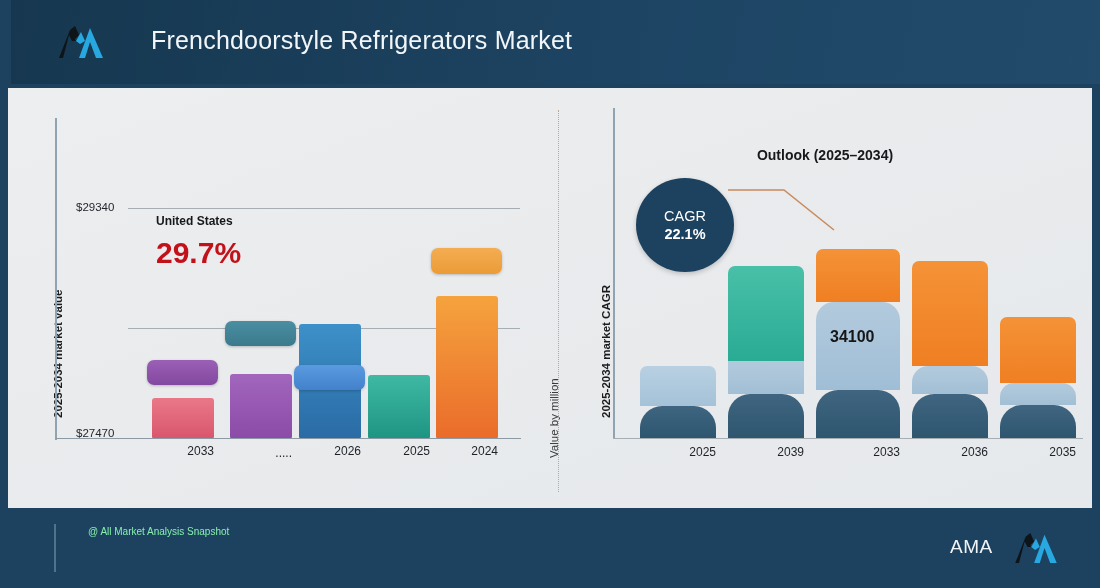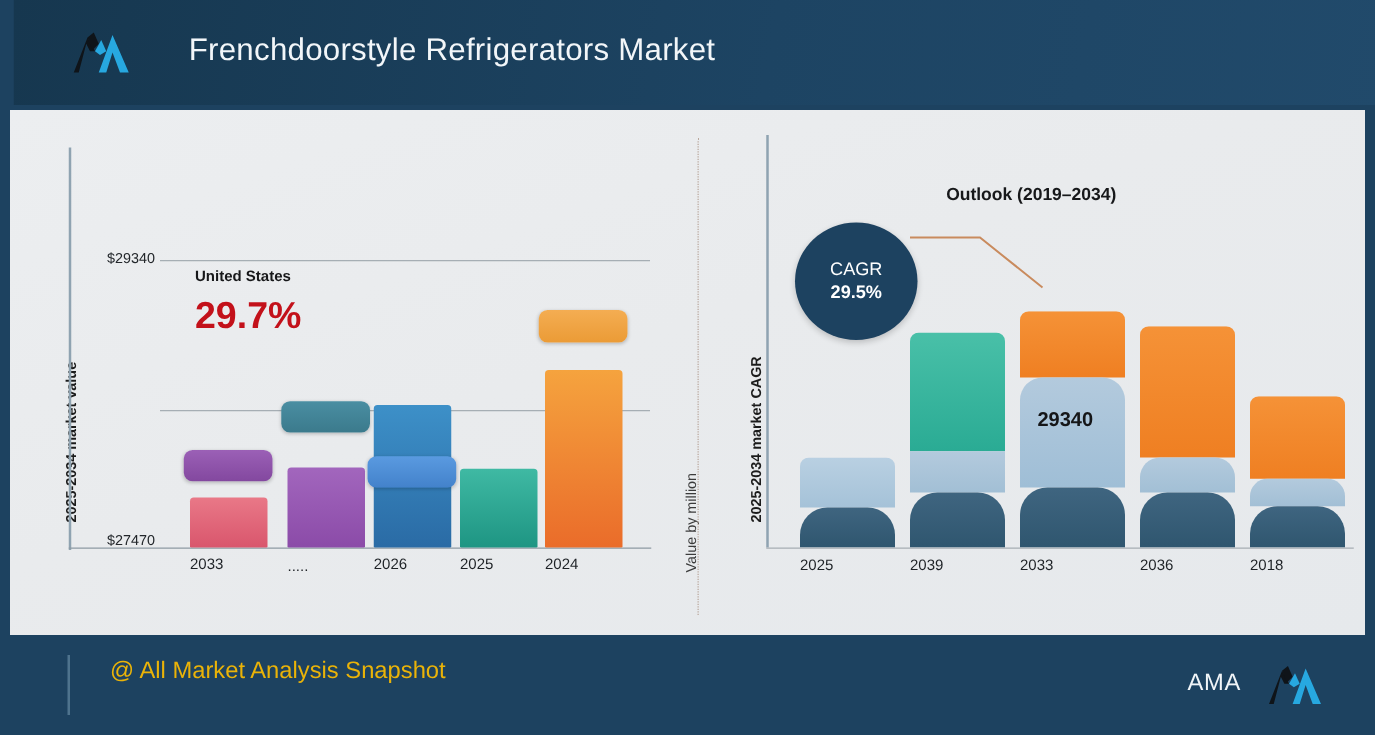--- a/index.html
+++ b/index.html
@@ -85,21 +85,20 @@
     position: absolute;
     height: 1px;
     background: #9aa3a9;
     opacity: .85;
   }
   .axis-tick-label {
     position: absolute;
     font-size: 11.5px;
     color: #23272b;
     white-space: nowrap;
-    text-align: right;
   }
   
   #country-label {
     position: absolute;
     left: 148px; top: 126px;
     font-size: 12px;
     font-weight: bold;
     color: #17181a;
   }
   #country-pct {
@@ -116,21 +115,21 @@
   }
   .bar-cap {
     position: absolute;
     border-radius: 7px;
     box-shadow: 0 1px 3px rgba(0,0,0,.22);
   }
   .x-label {
     position: absolute;
     font-size: 12px;
     color: #1e2226;
-    text-align: left;
+    text-align: right;
     white-space: nowrap;
   }
   
   #right-title {
     position: absolute;
     left: 0; top: 27px;
     width: 534px;
     text-align: center;
     font-size: 19px;
     font-weight: bold;
@@ -197,22 +196,22 @@
   #footer-rule {
     position: absolute;
     left: 54px; top: 524px;
     width: 2px; height: 48px;
     background: #4d7somethin;
     background: #4e738d;
   }
   #footer-line1 {
     position: absolute;
     left: 88px; top: 526px;
-    font-size: 19px;
-    color: #eab308;
+    font-size: 10px;
+    color: #86efac;
   }
   #footer-line2 {
     position: absolute;
     left: 88px; top: 550px;
     font-size: 14px;
     color: #eef3f7;
   }
   #footer-brand {
     position: absolute;
     left: 950px; top: 536px;
@@ -288,21 +287,21 @@
            background:linear-gradient(180deg,#f5a33e 0%,#ea6c2a 100%);"></div>
       <div class="bar-cap" style="left:423px; top:160px; width:71px; height:26px;
            background:linear-gradient(180deg,#f4ad52 0%,#eb9b36 100%);"></div>
       <div class="x-label" style="left:428px; top:356px; width:62px;">2024</div>
     </div>
 
     <div id="panel-divider"></div>
 
     <div class="panel-half" id="panel-right">
 
-      <div id="right-subtitle">Outlook (2019–2034)</div>
+      <div id="right-subtitle">Outlook (2025–2034)</div>
 
       <div class="v-axis-title" id="right-y-title">2025-2034 market CAGR</div>
 
       <div id="right-axis-v"></div>
       <div id="right-axis-h"></div>
 
       <svg id="cagr-connector" width="180" height="110">
         <polyline points="0,6 56,6 106,46" fill="none" stroke="#c98b5e" stroke-width="1.6"></polyline>
       </svg>
 
@@ -318,39 +317,39 @@
         <div class="seg seg-bot" style="top:128px; height:44px; background:linear-gradient(180deg,#3f6580 0%,#2f566f 100%);"></div>
       </div>
       <div class="x-label" style="left:170px; top:357px; width:76px;">2039</div>
 
       <div class="stack" style="left:258px; top:161px; width:84px; height:189px;">
         <div class="seg" style="top:0; height:53px; background:linear-gradient(180deg,#f59237 0%,#ef7f22 100%);"></div>
         <div class="seg" style="top:53px; height:88px; background:linear-gradient(180deg,#b3cadd 0%,#9fbed6 100%); border-radius:18px 18px 0 0;"></div>
         <div class="seg seg-bot" style="top:141px; height:48px; background:linear-gradient(180deg,#3f6580 0%,#2f566f 100%);"></div>
       </div>
       <div class="x-label" style="left:258px; top:357px; width:84px;">2033</div>
-      <div id="value-callout">29340</div>
+      <div id="value-callout">34100</div>
 
       <div class="stack" style="left:354px; top:173px; width:76px; height:177px;">
         <div class="seg" style="top:0; height:105px; background:linear-gradient(180deg,#f59237 0%,#ef7f22 100%);"></div>
         <div class="seg" style="top:105px; height:28px; background:linear-gradient(180deg,#b3cadd 0%,#a2bfd5 100%); border-radius:16px 16px 0 0;"></div>
         <div class="seg seg-bot" style="top:133px; height:44px; background:linear-gradient(180deg,#3f6580 0%,#2f566f 100%);"></div>
       </div>
       <div class="x-label" style="left:354px; top:357px; width:76px;">2036</div>
 
       <div class="stack" style="left:442px; top:229px; width:76px; height:121px;">
         <div class="seg" style="top:0; height:66px; background:linear-gradient(180deg,#f59237 0%,#ef7f22 100%);"></div>
         <div class="seg" style="top:66px; height:22px; background:linear-gradient(180deg,#b3cadd 0%,#a2bfd5 100%); border-radius:14px 14px 0 0;"></div>
         <div class="seg seg-bot" style="top:88px; height:33px; background:linear-gradient(180deg,#3f6580 0%,#2f566f 100%);"></div>
       </div>
-      <div class="x-label" style="left:442px; top:357px; width:76px;">2018</div>
+      <div class="x-label" style="left:442px; top:357px; width:76px;">2035</div>
 
       <div id="cagr-bubble">
         <div class="l1">CAGR</div>
-        <div class="l2">29.5%</div>
+        <div class="l2">22.1%</div>
       </div>
     </div>
   </div>
 
   <div id="footer"></div>
   <div id="footer-rule"></div>
   <div id="footer-line1">@ All Market Analysis Snapshot</div>
   <div id="footer-brand">AMA</div>
   <div id="footer-logo">
     <svg width="48" height="34" viewBox="0 0 48 36">

